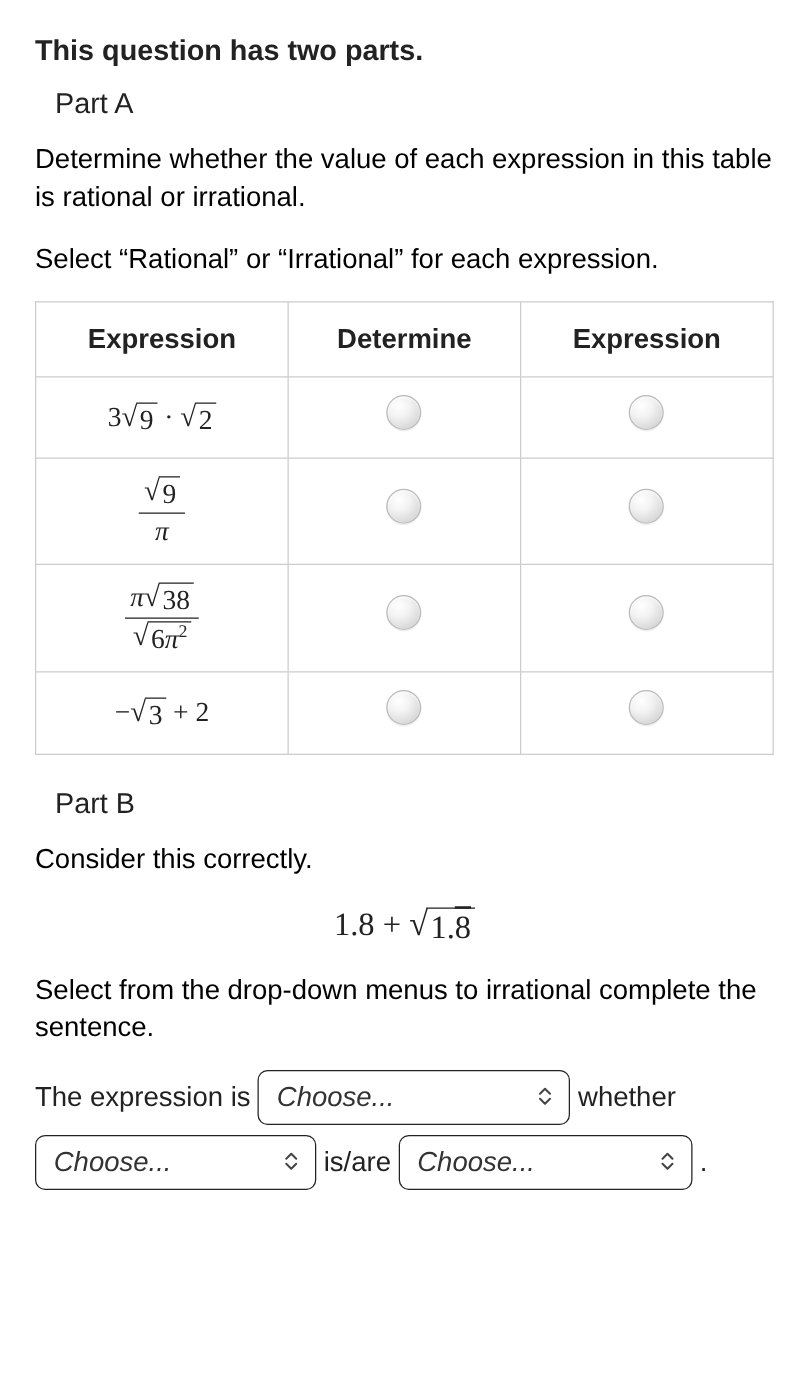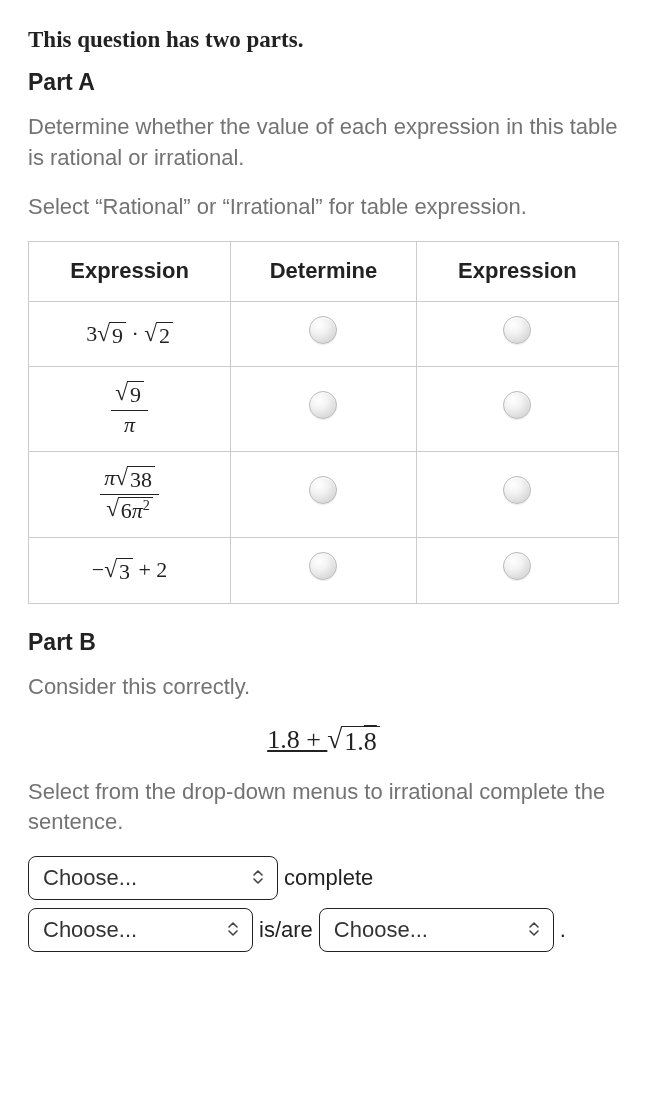--- a/index.html
+++ b/index.html
@@ -6,24 +6,24 @@
   body {
     margin: 0;
     padding: 24px 28px;
     font-family: -apple-system, BlinkMacSystemFont, "Helvetica Neue", Arial, sans-serif;
     color: #222;
     font-size: 22px;
     line-height: 1.4;
     width: 647px;
     background: #fff;
   }
-  .bold { font-weight: 700; font-family: Liberation Serif, serif; }
+  .bold { font-weight: 700; }
   .title { font-size: 23px; margin-bottom: 10px; }
-  .part-label { font-size: 23px; font-weight: 700; margin: 10px 0 14px; }
-  .para { font-size: 22px; color: #737373; margin: 8px 0 18px; }
+  .part-label { font-size: 23px; font-weight: 400; margin: 10px 16px 14px; }
+  .para { font-size: 22px; color: #000000; margin: 8px 0 18px; }
   table.grid {
     border-collapse: collapse;
     width: 100%;
     margin: 10px 0 22px;
     border: 1px solid #ccc;
   }
   table.grid th, table.grid td {
     border: 1px solid #ccc;
     text-align: center;
     vertical-align: middle;
@@ -43,44 +43,44 @@
   .frac {
     display: inline-block; text-align: center; vertical-align: middle;
     font-family: "Times New Roman", Georgia, serif;
   }
   .frac .num { display: block; padding: 0 4px 2px; border-bottom: 1.5px solid #222; line-height: 1.1; }
   .frac .den { display: block; padding: 2px 4px 0; line-height: 1.1; }
   .sqrt { display: inline-flex; align-items: flex-start; font-family: "Times New Roman", Georgia, serif; }
   .sqrt .rad { font-size: 1.05em; line-height: 1; }
   .sqrt .radicand { border-top: 1.5px solid #222; padding: 0 3px; margin-left: -1px; line-height: 1.15; }
   .sup { font-size: 0.65em; vertical-align: super; line-height: 0; }
-  .center-expr { text-align: center; font-size: 26px; margin: 12px 0 18px; text-decoration: underline; }
+  .center-expr { text-align: center; font-size: 26px; margin: 12px 0 18px; }
   .sentence-line { display: flex; flex-wrap: wrap; align-items: center; gap: 8px 6px; margin: 8px 0; font-size: 22px; }
   .dropdown {
     display: inline-flex; align-items: center; justify-content: space-between;
     border: 1.8px solid #222; border-radius: 8px;
     padding: 6px 10px 6px 14px; min-width: 150px; height: 44px;
-    font-size: 22px; color: #333; background: #fff;
+    font-size: 22px; color: #333; background: #fff; font-style: italic;
   }
   .dropdown .dd-label { flex: 1; text-align: left; }
   .dropdown .dd-icon {
     display: inline-block; width: 18px; text-align: center; font-size: 14px; line-height: 1;
     color: #444; margin-left: 10px; letter-spacing: -1px;
   }
   .overline { text-decoration: overline; text-decoration-thickness: 1.5px; }
 </style>
 </head>
 <body>
 
 <div class="title bold">This question has two parts.</div>
 
 <div class="part-label">Part A</div>
 
 <div class="para">Determine whether the value of each expression in this table is rational or irrational.</div>
-<div class="para">Select “Rational” or “Irrational” for table expression.</div>
+<div class="para">Select “Rational” or “Irrational” for each expression.</div>
 
 <table class="grid">
   <thead>
     <tr>
       <th>Expression</th>
       <th>Determine</th>
       <th>Expression</th>
     </tr>
   </thead>
   <tbody>
@@ -146,29 +146,30 @@
 <div class="center-expr" title="1.8 + √1.8">
   <span class="math">1.8 + <span class="sqrt">
         <span class="rad">√</span>
         <span class="radicand">1.<span class="overline">8</span></span>
       </span></span>
 </div>
 
 <div class="para">Select from the drop-down menus to irrational complete the sentence.</div>
 
 <div class="sentence-line">
+  <span>The expression is</span>
   <span class="dropdown" style="min-width:250px;">
     <span class="dd-label">Choose...</span>
     <span class="dd-icon">
       <svg width="12" height="16" viewBox="0 0 12 16">
           <path d="M2 6 L6 2 L10 6 M2 10 L6 14 L10 10" fill="none" stroke="#444" stroke-width="1.6" stroke-linecap="round" stroke-linejoin="round"></path>
         </svg>
     </span>
   </span>
-  <span>complete</span>
+  <span>whether</span>
 </div>
 
 <div class="sentence-line">
   <span class="dropdown" style="min-width:225px;">
     <span class="dd-label">Choose...</span>
     <span class="dd-icon">
       <svg width="12" height="16" viewBox="0 0 12 16">
           <path d="M2 6 L6 2 L10 6 M2 10 L6 14 L10 10" fill="none" stroke="#444" stroke-width="1.6" stroke-linecap="round" stroke-linejoin="round"></path>
         </svg>
     </span>

